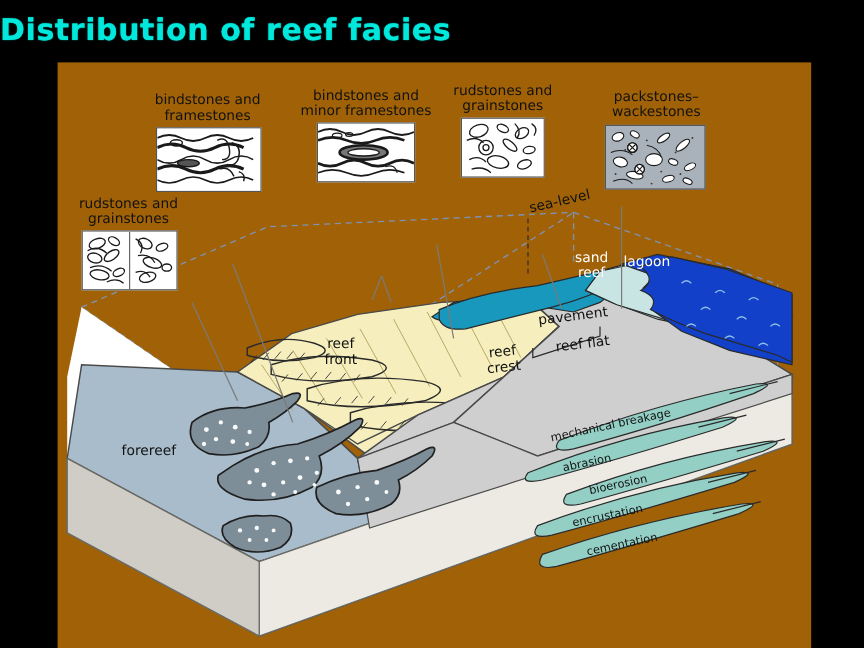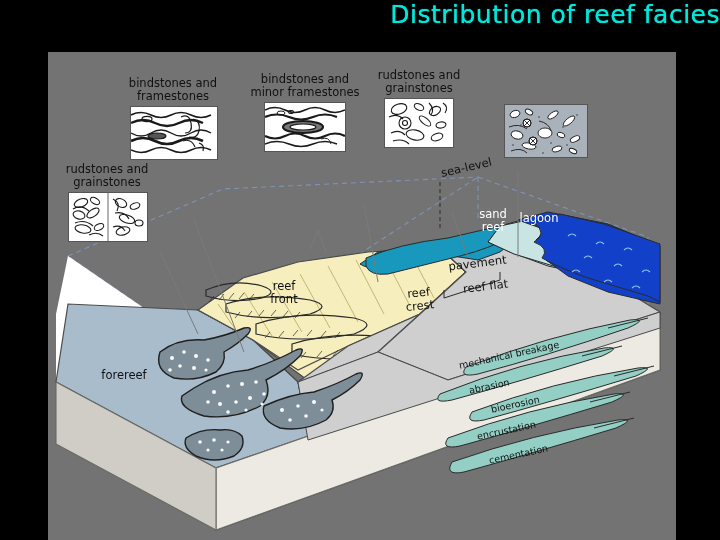--- a/index.html
+++ b/index.html
@@ -1,32 +1,32 @@
 <!DOCTYPE html>
 <html><head>
 <meta charset="utf-8">
 <style>
   html,body{margin:0;padding:0;background:#000;}
   body{width:720px;height:540px;overflow:hidden;
        font-family:"DejaVu Sans","Liberation Sans",sans-serif;}
   #stage{position:relative;width:720px;height:540px;background:#000;}
 
   #title{
-    position:absolute;left:0;top:0;width:720px;
-    text-align:right;
+    position:absolute;left:0;top:10px;width:720px;
+    text-align:left;
     color:#00e8dc;
     font-family:"DejaVu Sans","Liberation Sans",sans-serif;
-    font-size:25px;font-weight:normal;letter-spacing:.5px;
+    font-size:25px;font-weight:bold;letter-spacing:.5px;
     text-shadow:0 0 1px #00e8dc;
     white-space:nowrap;
   }
 
   #panel{
     position:absolute;left:48px;top:52px;width:628px;height:488px;
-    background:#737373;overflow:hidden;
+    background:#a16207;overflow:hidden;
   }
 
   .fig{position:absolute;left:0;top:0;width:628px;height:488px;}
 
   
   .inset{position:absolute;border:1.3px solid #555;background:#fff;overflow:hidden;}
   .inset.grey{background:#a9b2bb;}
   .inset svg{display:block;width:100%;height:100%;}
 
   
@@ -346,20 +346,22 @@
 
     <div class="lbl" style="left:70px;top:25px;width:110px;">bindstones and
 framestones</div>
 
     <div class="lbl" style="left:198px;top:21px;width:118px;">bindstones and
 minor framestones</div>
 
     <div class="lbl" style="left:318px;top:17px;width:106px;">rudstones and
 grainstones</div>
 
+    <div class="lbl" style="left:444px;top:22px;width:110px;">packstones–
+wackestones</div>
 
     <div class="lbl" style="left:4px;top:111px;width:110px;">rudstones and
 grainstones</div>
 
 
     <div class="lbl rot-seal" style="left:380px;top:118px;width:76px;">sea-level</div>
 
     <div class="lbl wt" style="left:420px;top:156px;width:50px;">sand
 reef</div>
 

